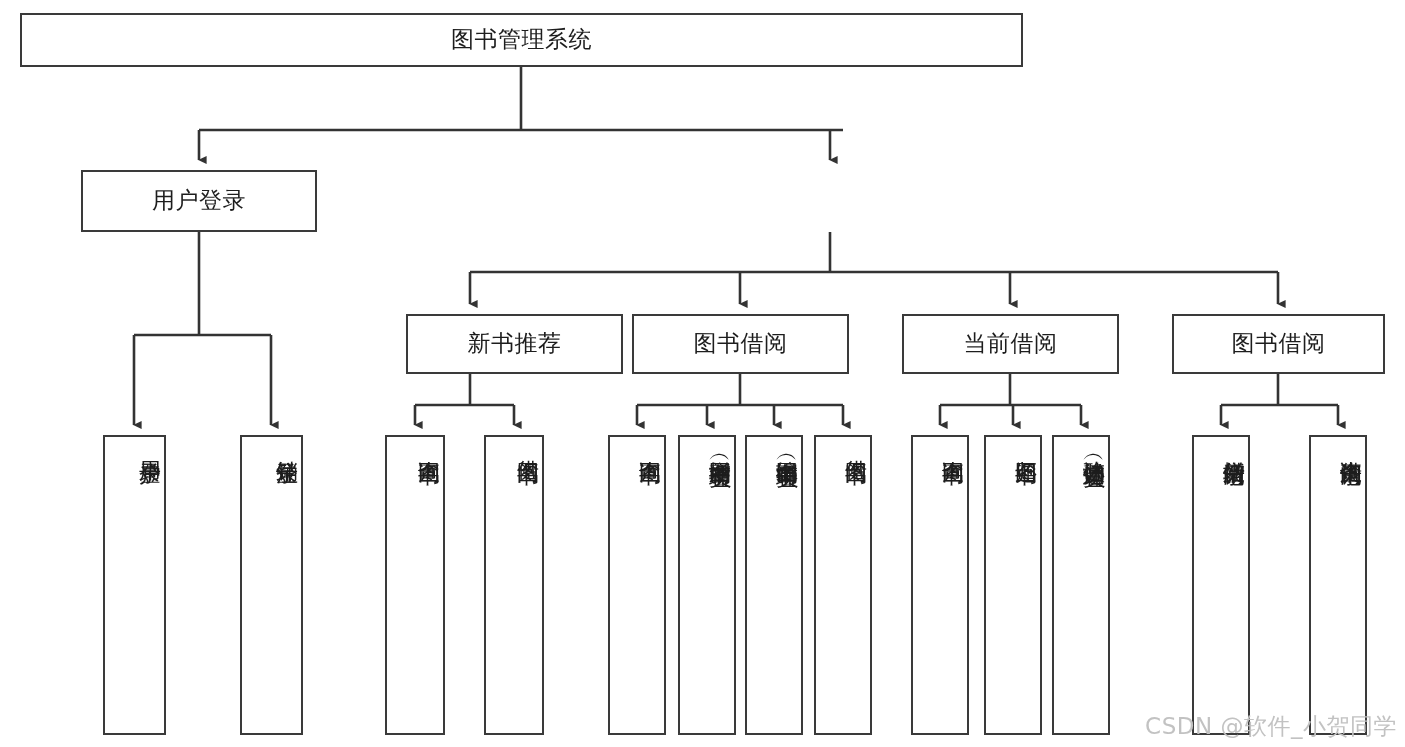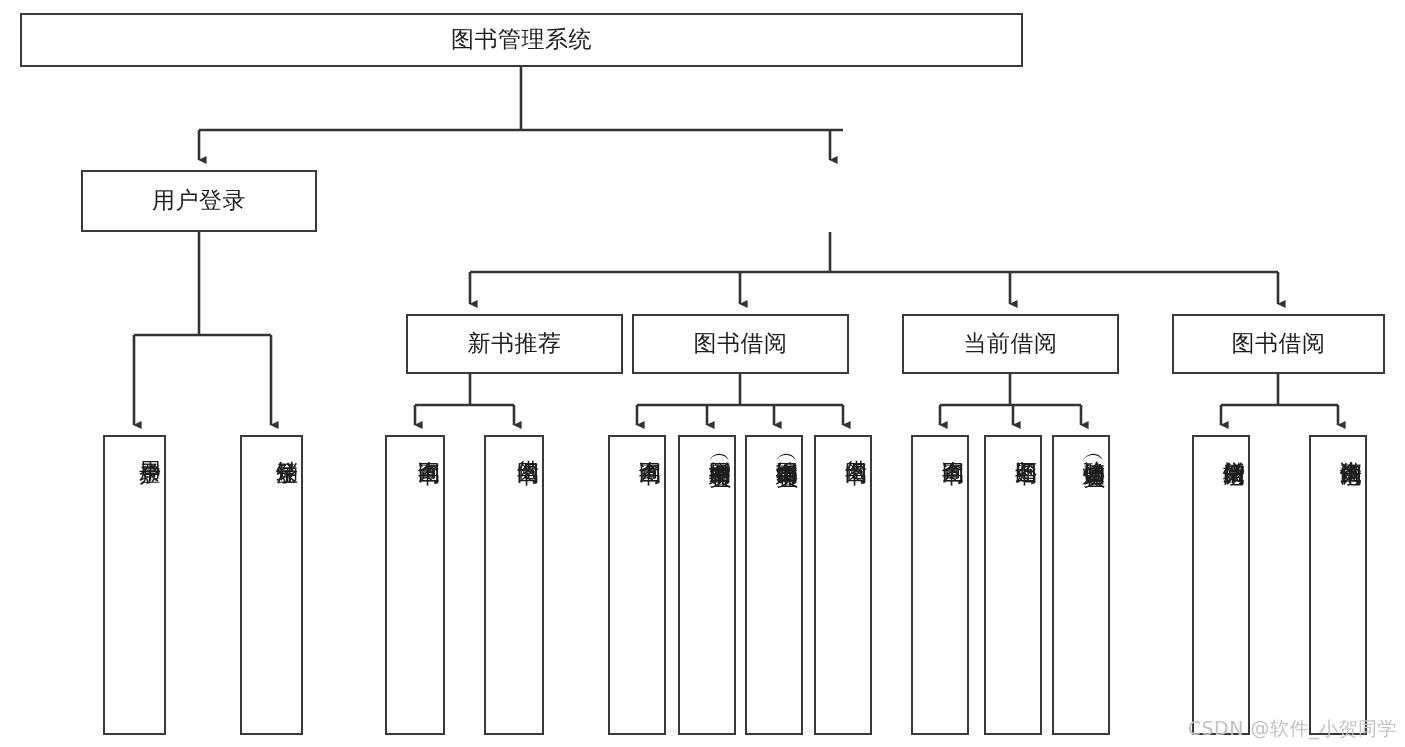--- a/index.html
+++ b/index.html
@@ -54,21 +54,21 @@
     writing-mode: vertical-rl;
     text-orientation: upright;
     display: block;
     width: 100%;
     text-align: left;
   }
   #watermark {
     position: absolute;
     right: 8px;
     bottom: 5px;
-    font-size: 19px;
+    font-size: 23px;
     color: #c2c2c2;
     white-space: nowrap;
     letter-spacing: 0.5px;
   }
 </style>
 </head>
 <body>
 
 <div id="canvas">
 

